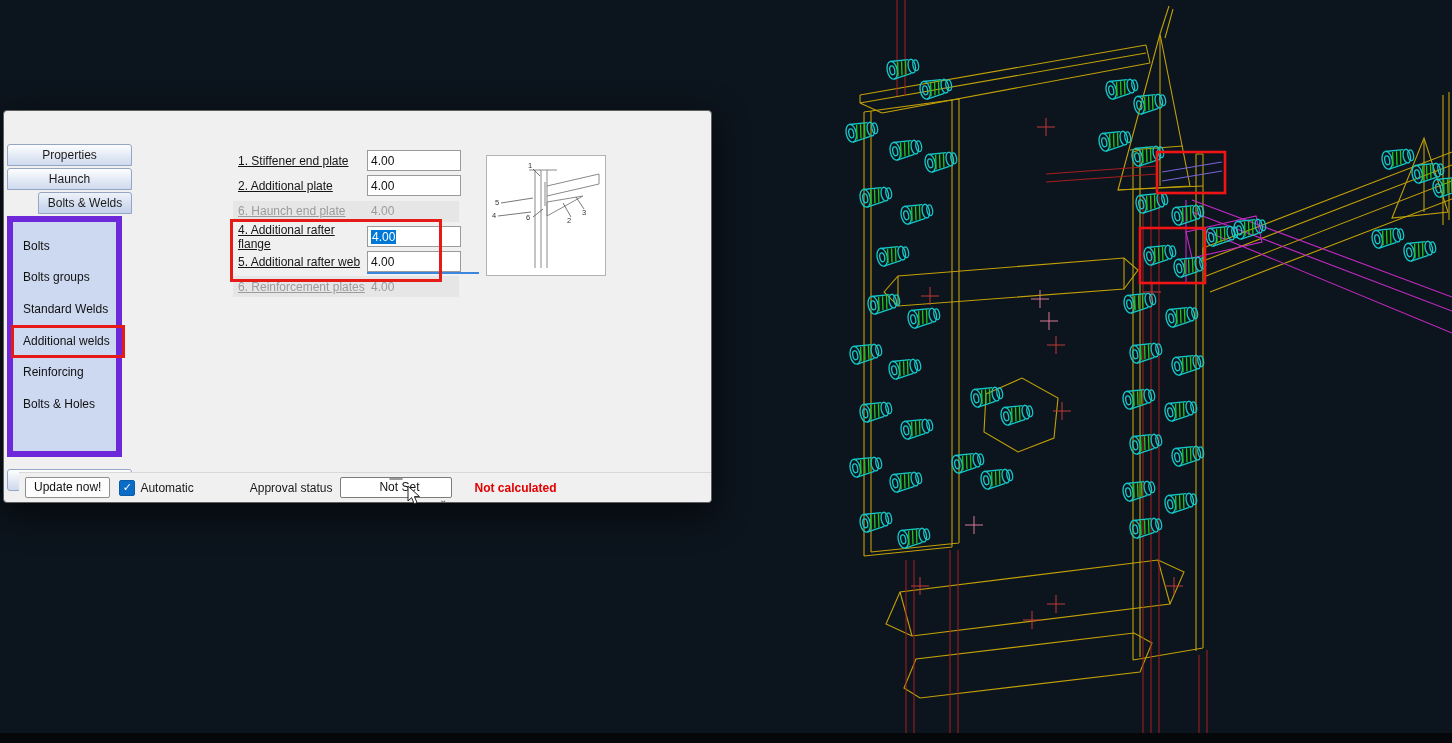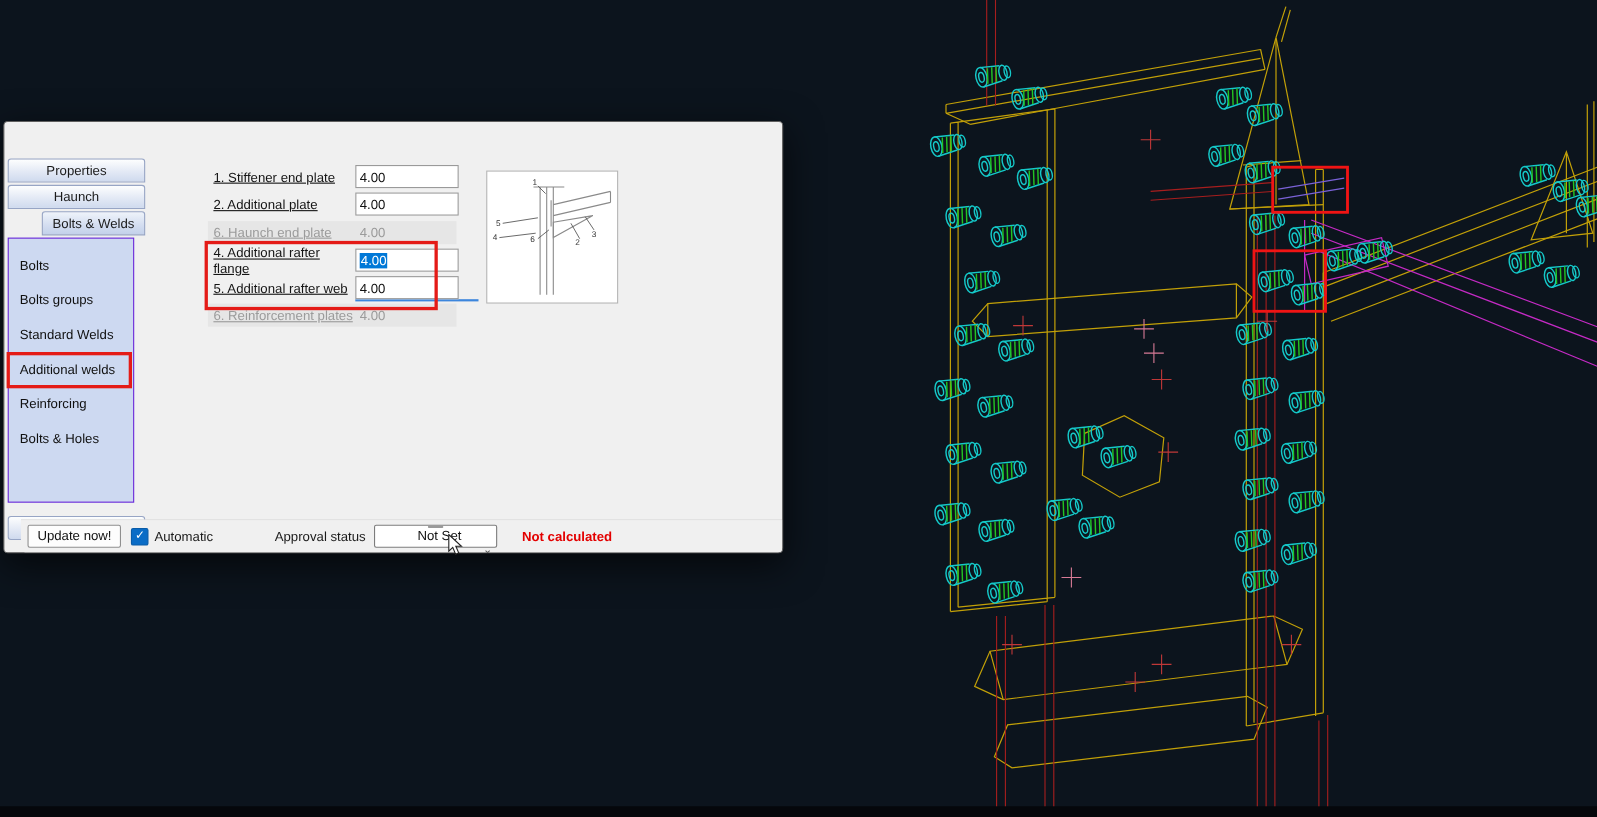--- a/index.html
+++ b/index.html
@@ -23,33 +23,33 @@
     height:27px;background:#f6f6f6;border-bottom:1px solid #e3e3e3;
     border-radius:4px 4px 0 0;
     display:flex;align-items:center;padding:0 6px 0 9px;box-sizing:border-box;
   }
   .app-name{margin-left:7px;font-size:12px;color:#222;}
   .dlg-title{margin-left:18px;font-size:12px;color:#222;}
   .close-btn{
     margin-left:auto;width:28px;height:23px;display:flex;align-items:center;justify-content:center;
     color:#444;font-size:13px;cursor:default;
   }
-  .dlg-body{position:absolute;left:0;top:27px;right:0;bottom:30px;display:flex;}
+  .dlg-body{position:absolute;left:0;top:27px;right:0;bottom:30px;display:flex;gap:44px;}
 
   
   .side-col{width:130px;flex:0 0 130px;position:relative;padding-top:6px;box-sizing:border-box;}
   .tab-btn{
     height:20px;margin:0 2px 2px 3px;border:1px solid #97a5c5;border-radius:3px 3px 0 0;
     background:linear-gradient(180deg,#fdfefe 0%,#e3e9f5 55%,#cfdaee 100%);
     display:flex;align-items:center;justify-content:center;font-size:12px;color:#1b1b1b;
   }
   .tab-btn.active{background:linear-gradient(180deg,#eef3fa 0%,#d3ddf0 60%,#c3d1ea 100%);margin-left:34px;}
   .side-panel{
     margin-left:3px;margin-right:12px;height:241px;
-    background:#cdd9f1;border:1px solid #6d28d9;box-sizing:border-box;
+    background:#cdd9f1;border:6px solid #6d28d9;box-sizing:border-box;
     padding-top:8px;
   }
   .side-item{height:31.6px;display:flex;align-items:center;padding-left:10px;font-size:12px;color:#101010;position:relative;}
   .side-item .red-box{
     position:absolute;left:-2px;top:0px;width:108px;height:27px;
     border:3px solid #e41b17;pointer-events:none;
   }
   .tab-btn.bottom{border-radius:3px;margin-top:12px;}
 
   

